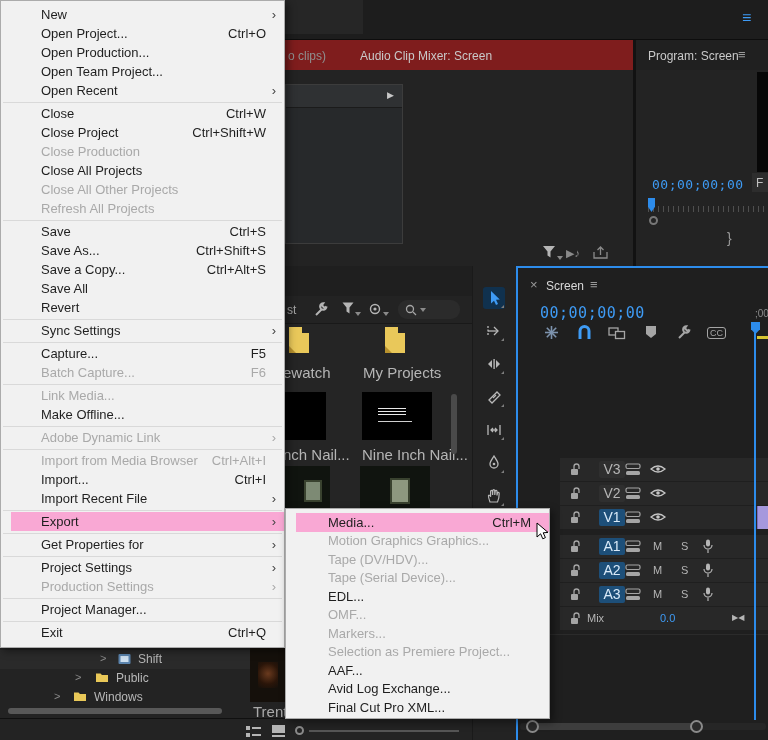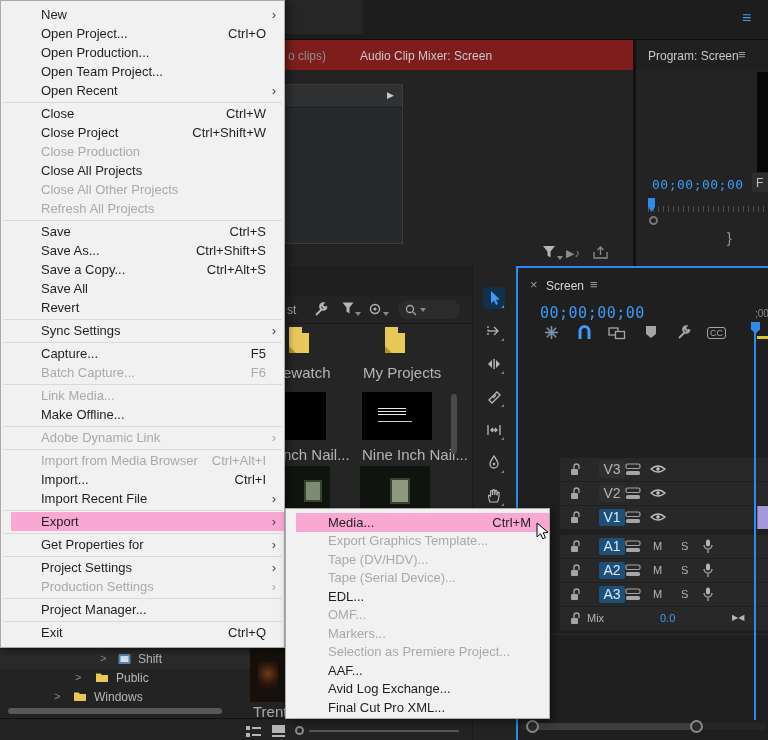--- a/index.html
+++ b/index.html
@@ -637,21 +637,21 @@
   </div>
 
 <div class="abs menu sub" style="left:285px;top:508px;width:265px;height:211px;">
 
 <div class="mi highlight">
       <span class="mi-label">Media...</span>
       <span class="mi-short">Ctrl+M</span>
 
     </div>
     <div class="mi disabled">
-      <span class="mi-label">Export Graphics Template...</span>
+      <span class="mi-label">Motion Graphics Graphics...</span>
       <span class="mi-short"></span>
 
     </div>
     <div class="mi disabled">
       <span class="mi-label">Tape (DV/HDV)...</span>
       <span class="mi-short"></span>
 
     </div>
     <div class="mi disabled">
       <span class="mi-label">Tape (Serial Device)...</span>

